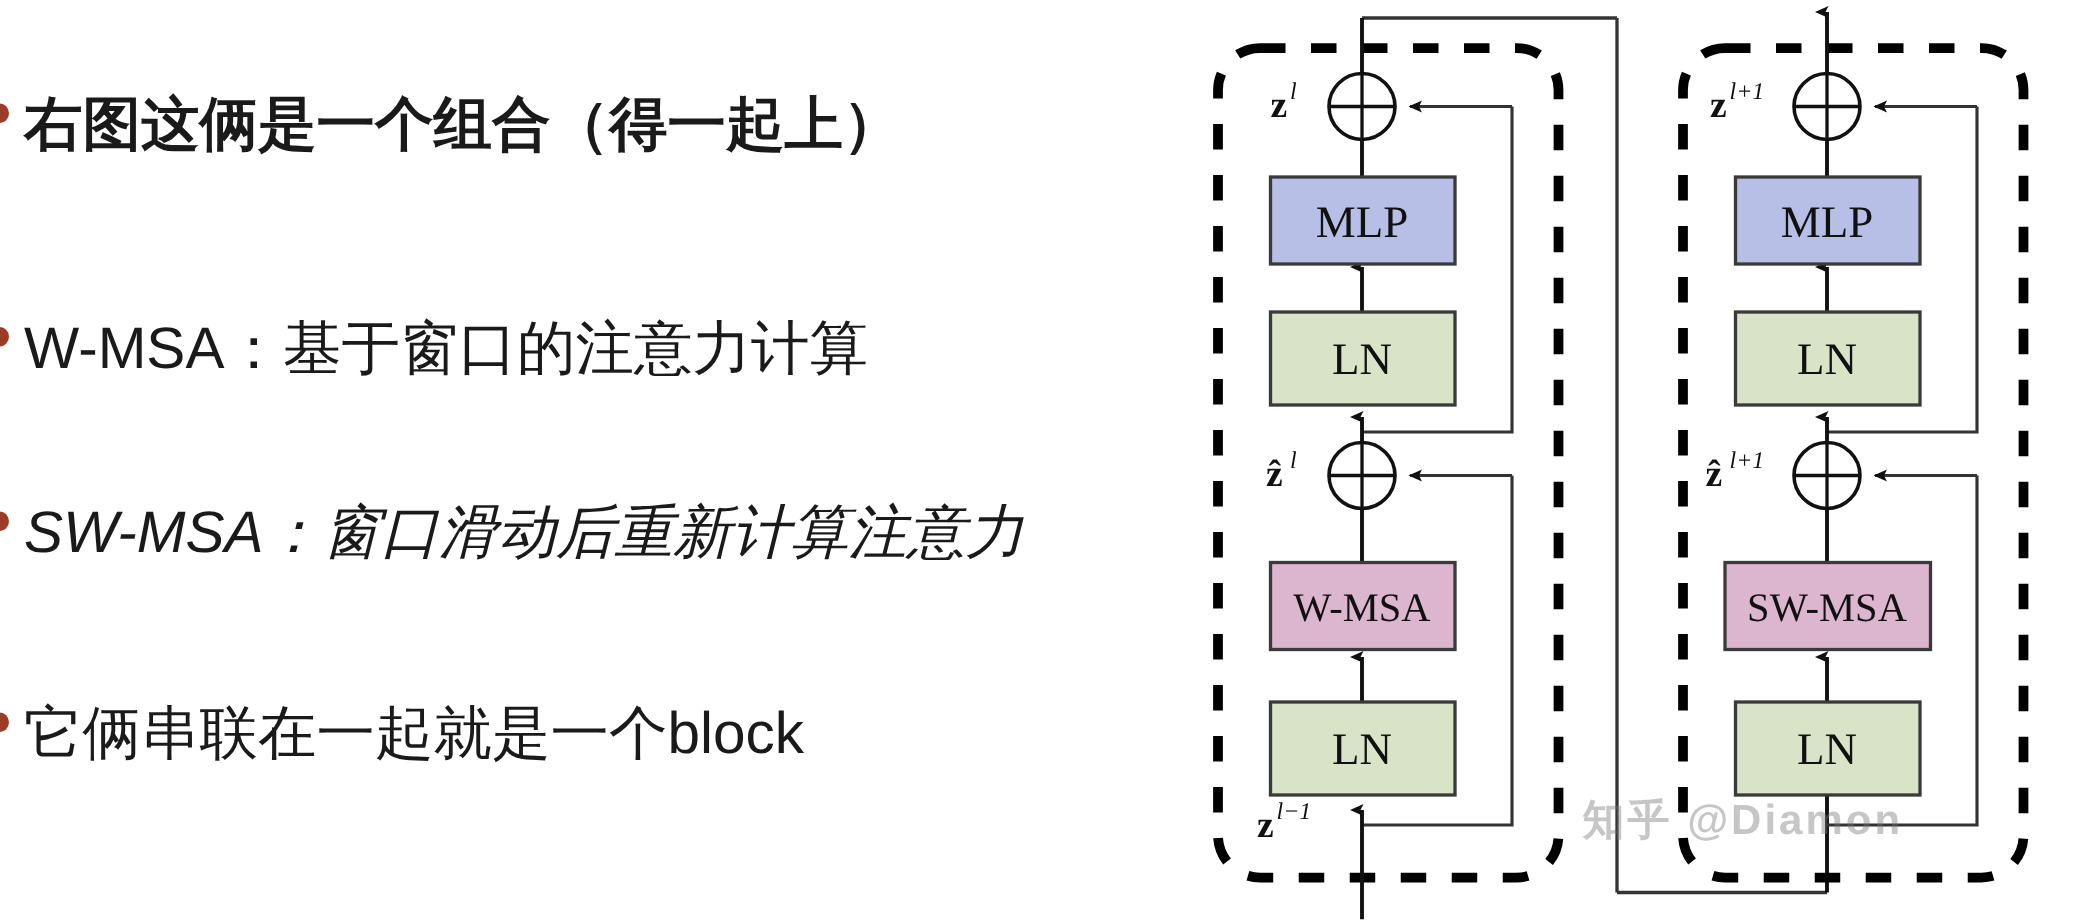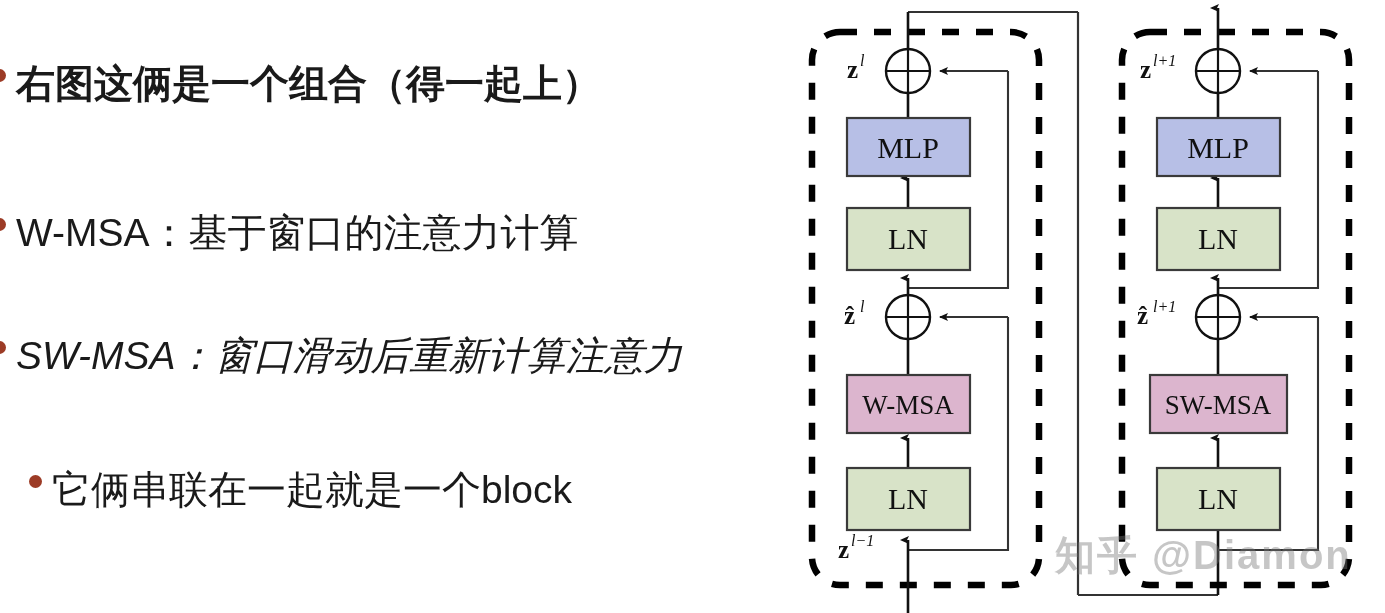--- a/index.html
+++ b/index.html
@@ -27,21 +27,21 @@
   .bullet-row {
     position: absolute;
     left: 0;
     display: flex;
     align-items: center;
     height: 56px;
   }
   .bullet-row.r0 { top: 56px; font-weight: bold; }
   .bullet-row.r1 { top: 205px; }
   .bullet-row.r2 { top: 328px; font-style: italic; }
-  .bullet-row.r3 { top: 462px; padding-left: 36px; }
+  .bullet-row.r3 { top: 462px; }
 
   .bullet-dot {
     width: 13px;
     height: 13px;
     border-radius: 50%;
     background: #9c3b26;
     margin-left: -7px;
     margin-right: 10px;
     flex: 0 0 auto;
     position: relative;
@@ -70,21 +70,21 @@
     left: 0; top: 0;
     width: 595px;
     height: 613px;
   }
 
   .wm {
     position: absolute;
     left: 265px;
     top: 528px;
     font-family: "Liberation Sans", "DejaVu Sans", sans-serif;
-    font-size: 40px;
+    font-size: 28px;
     color: rgba(120,120,120,0.42);
     white-space: nowrap;
     font-weight: bold;
     letter-spacing: 2px;
     pointer-events: none;
   }
 </style>
 </head>
 <body>
 

